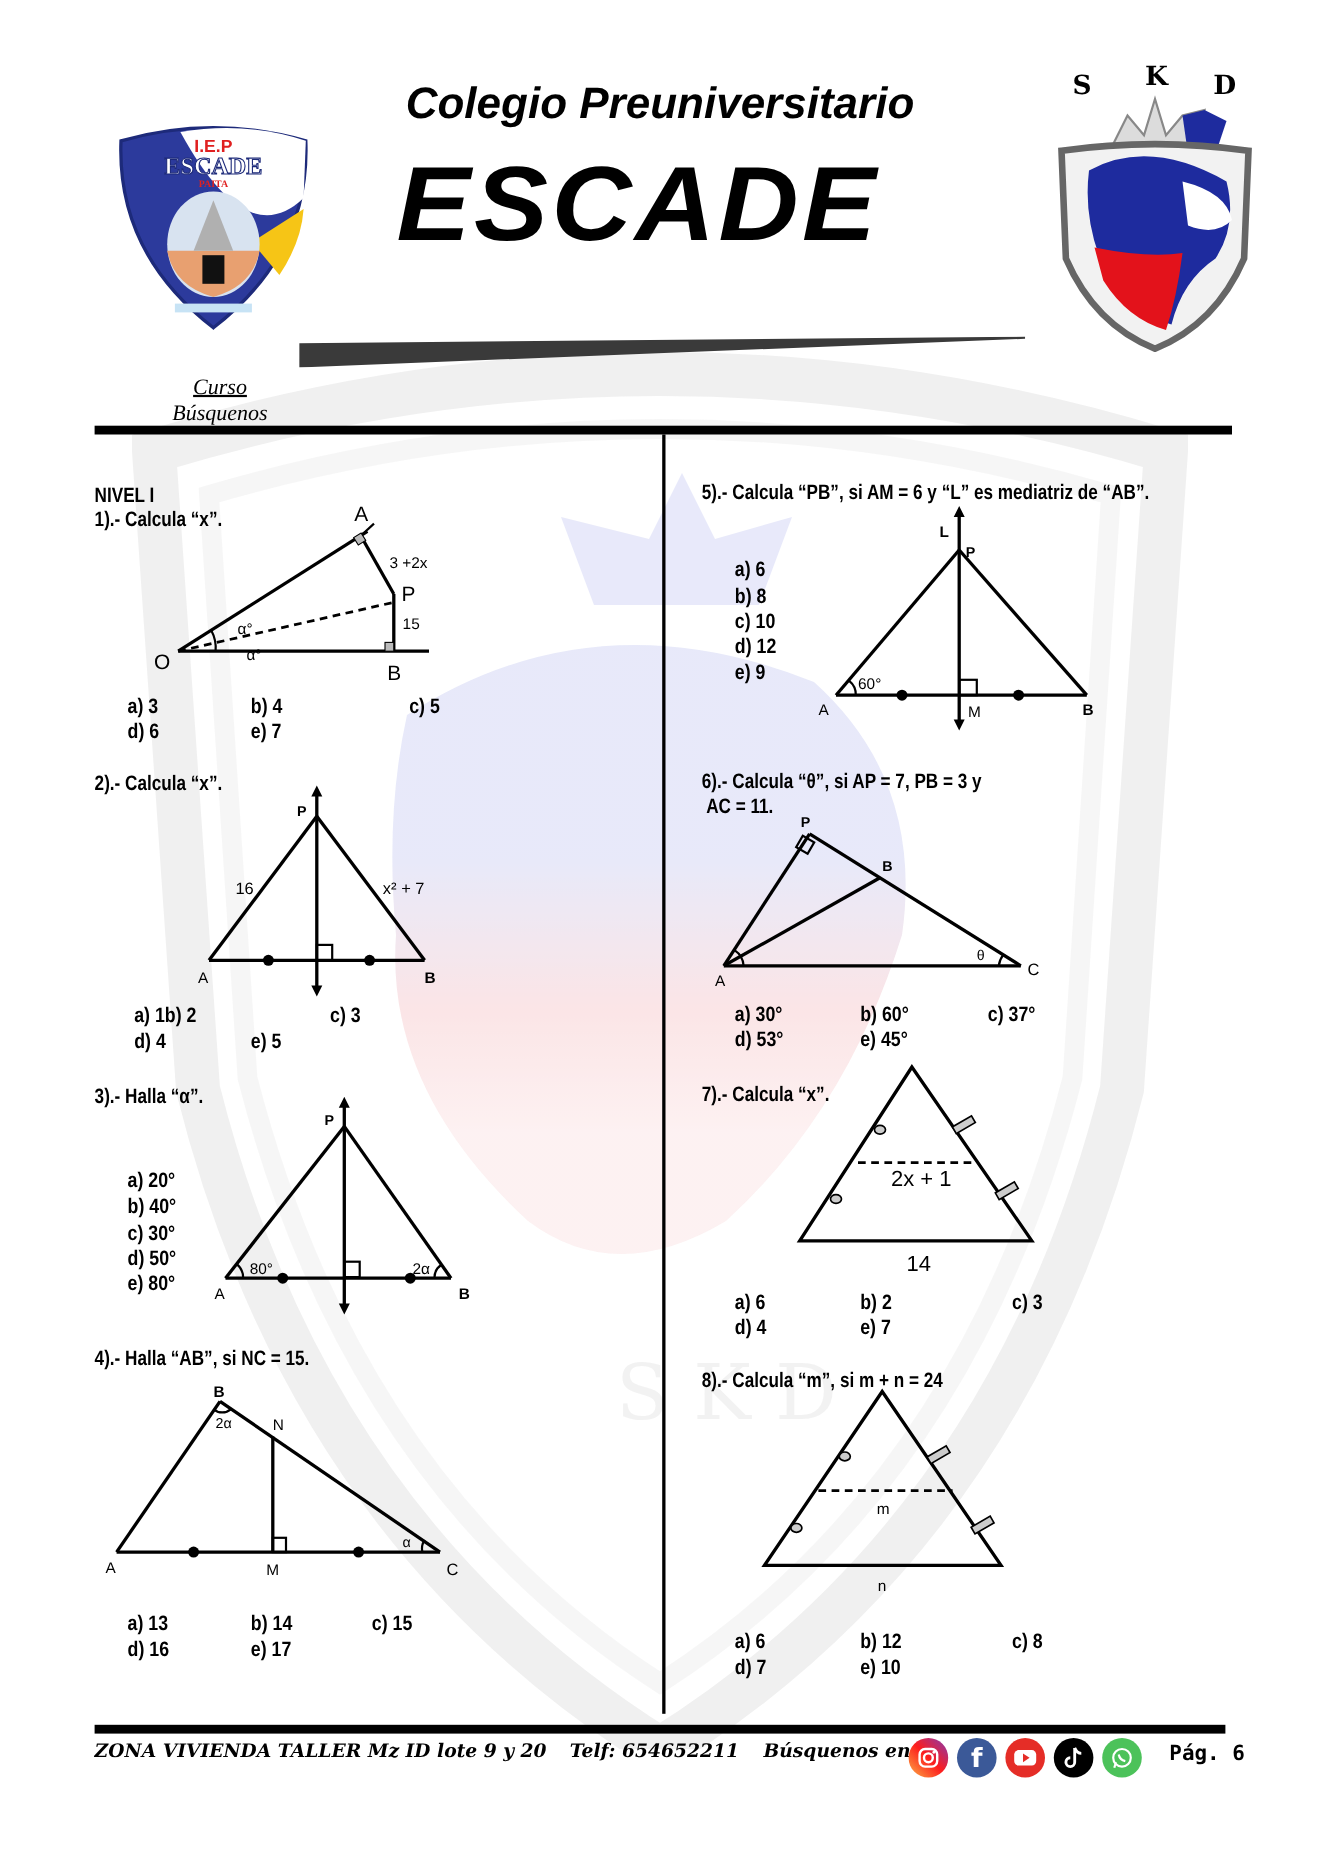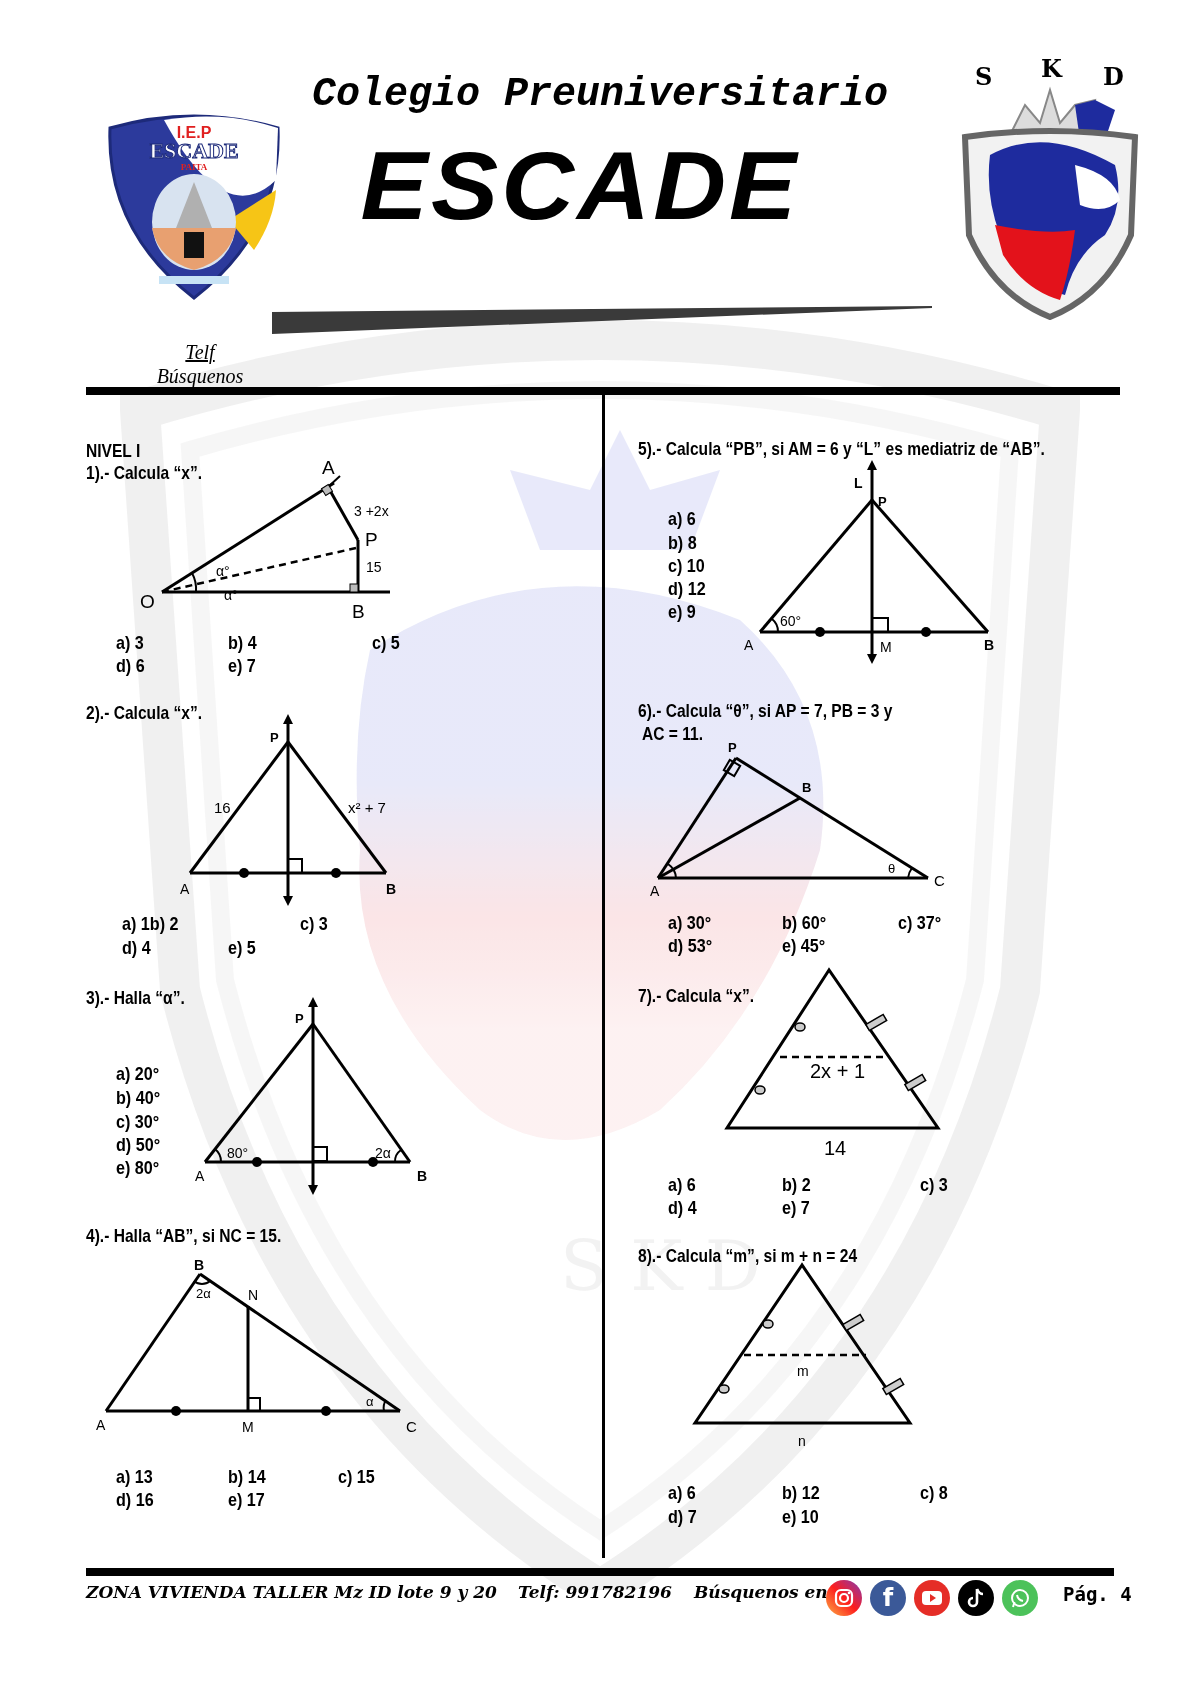--- a/index.html
+++ b/index.html
@@ -6,21 +6,21 @@
   body {
     width: 1200px; height: 1696px; position: relative; overflow: hidden;
     font-family: "Liberation Serif", serif; color: #000;
   }
   .abs { position: absolute; }
   
   .watermark { position: absolute; left: 120px; top: 290px; width: 960px; height: 1300px; z-index: 0; opacity: 0.55; }
   
   .title1 {
     left: 300px; top: 72px; width: 600px; text-align: center;
-    font-family: Liberation Mono, monospace; font-style: italic; font-weight: bold;
+    font-family: Liberation Sans, sans-serif; font-style: italic; font-weight: bold;
     font-size: 40px; letter-spacing: 0px; z-index: 2;
   }
   .title2 {
     left: 340px; top: 138px; width: 480px; text-align: center;
     font-family: "Liberation Sans", sans-serif; font-style: italic; font-weight: bold;
     font-size: 96px; letter-spacing: 3px; transform: scaleX(1.05); z-index: 2; line-height: 1;
   }
   .logo-left { left: 104px; top: 110px; width: 180px; height: 190px; z-index: 2; }
   .logo-right { left: 955px; top: 55px; width: 190px; height: 265px; z-index: 2; }
   .header-swoosh { left: 272px; top: 306px; width: 660px; height: 28px; z-index: 2; }
@@ -85,21 +85,21 @@
   <path d="M35 100 Q90 70 160 110 Q170 150 150 180 Q120 200 110 240 Q70 230 45 180 Q30 140 35 100 Z" fill="#1e2b9e"></path>
   <path d="M40 170 Q90 180 120 175 Q115 215 105 245 Q70 235 48 200 Z" fill="#e3121b"></path>
   <path d="M120 110 Q160 120 165 145 Q150 160 125 150 Z" fill="#ffffff"></path>
 </svg>
 
 <svg class="abs header-swoosh" viewBox="0 0 660 28">
   <path d="M0 6 L660 0 L660 2 L0 28 Z" fill="#3a3a3a"></path>
 </svg>
 
 <div class="abs curso">
-  <div class="u">Telf</div>
+  <div class="u">Curso</div>
   <div>Búsquenos</div>
 </div>
 
 <div class="abs hr-top"></div>
 <div class="abs vdiv"></div>
 
 <div class="abs q qtitle" style="left:86px; top:440px;">NIVEL I</div>
 
 <div class="abs q qtitle" style="left:86px; top:462px;">
   <span>1).- </span><span>Calcula “x”.</span>
@@ -304,21 +304,21 @@
 <div class="q">
   <span class="opt" style="left:668px; top:1482px;"><span>a)</span> <span>6</span></span>
   <span class="opt" style="left:782px; top:1482px;"><span>b)</span> <span>12</span></span>
   <span class="opt" style="left:920px; top:1482px;"><span>c)</span> <span>8</span></span>
   <span class="opt" style="left:668px; top:1506px;"><span>d)</span> <span>7</span></span>
   <span class="opt" style="left:782px; top:1506px;"><span>e)</span> <span>10</span></span>
 </div>
 
 <div class="abs hr-bot"></div>
 <div class="abs footer-text" style="left:86px;">ZONA VIVIENDA TALLER   Mz ID  lote 9 y 20</div>
-<div class="abs footer-text" style="left:518px;">Telf:  991782196</div>
+<div class="abs footer-text" style="left:518px;">Telf:  654652211</div>
 <div class="abs footer-text" style="left:694px;">Búsquenos en:</div>
 
 <div class="abs social" style="left:826px; background: linear-gradient(45deg,#fcb045,#fd1d1d 50%,#833ab4);">
   <svg width="22" height="22" viewBox="0 0 22 22">
       <rect x="3" y="3" width="16" height="16" rx="5" fill="none" stroke="#fff" stroke-width="2.2"></rect>
       <circle cx="11" cy="11" r="4" fill="none" stroke="#fff" stroke-width="2.2"></circle>
       <circle cx="16" cy="6" r="1.3" fill="#fff"></circle>
     </svg>
 </div>
 <div class="abs social" style="left:870px; background:#3b5998; font-size:24px;">f</div>
@@ -335,13 +335,13 @@
     </svg>
 </div>
 <div class="abs social" style="left:1002px; background:#4cc25a;">
   <svg width="22" height="22" viewBox="0 0 22 22">
       <circle cx="11" cy="11" r="8" fill="none" stroke="#fff" stroke-width="2"></circle>
       <path d="M4 20 L5.5 15" stroke="#fff" stroke-width="2"></path>
       <path d="M8 8 Q9 13 14 14" fill="none" stroke="#fff" stroke-width="2"></path>
     </svg>
 </div>
 
-<div class="abs page-num">Pág. 4</div>
+<div class="abs page-num">Pág. 6</div>
 
 </body></html>

